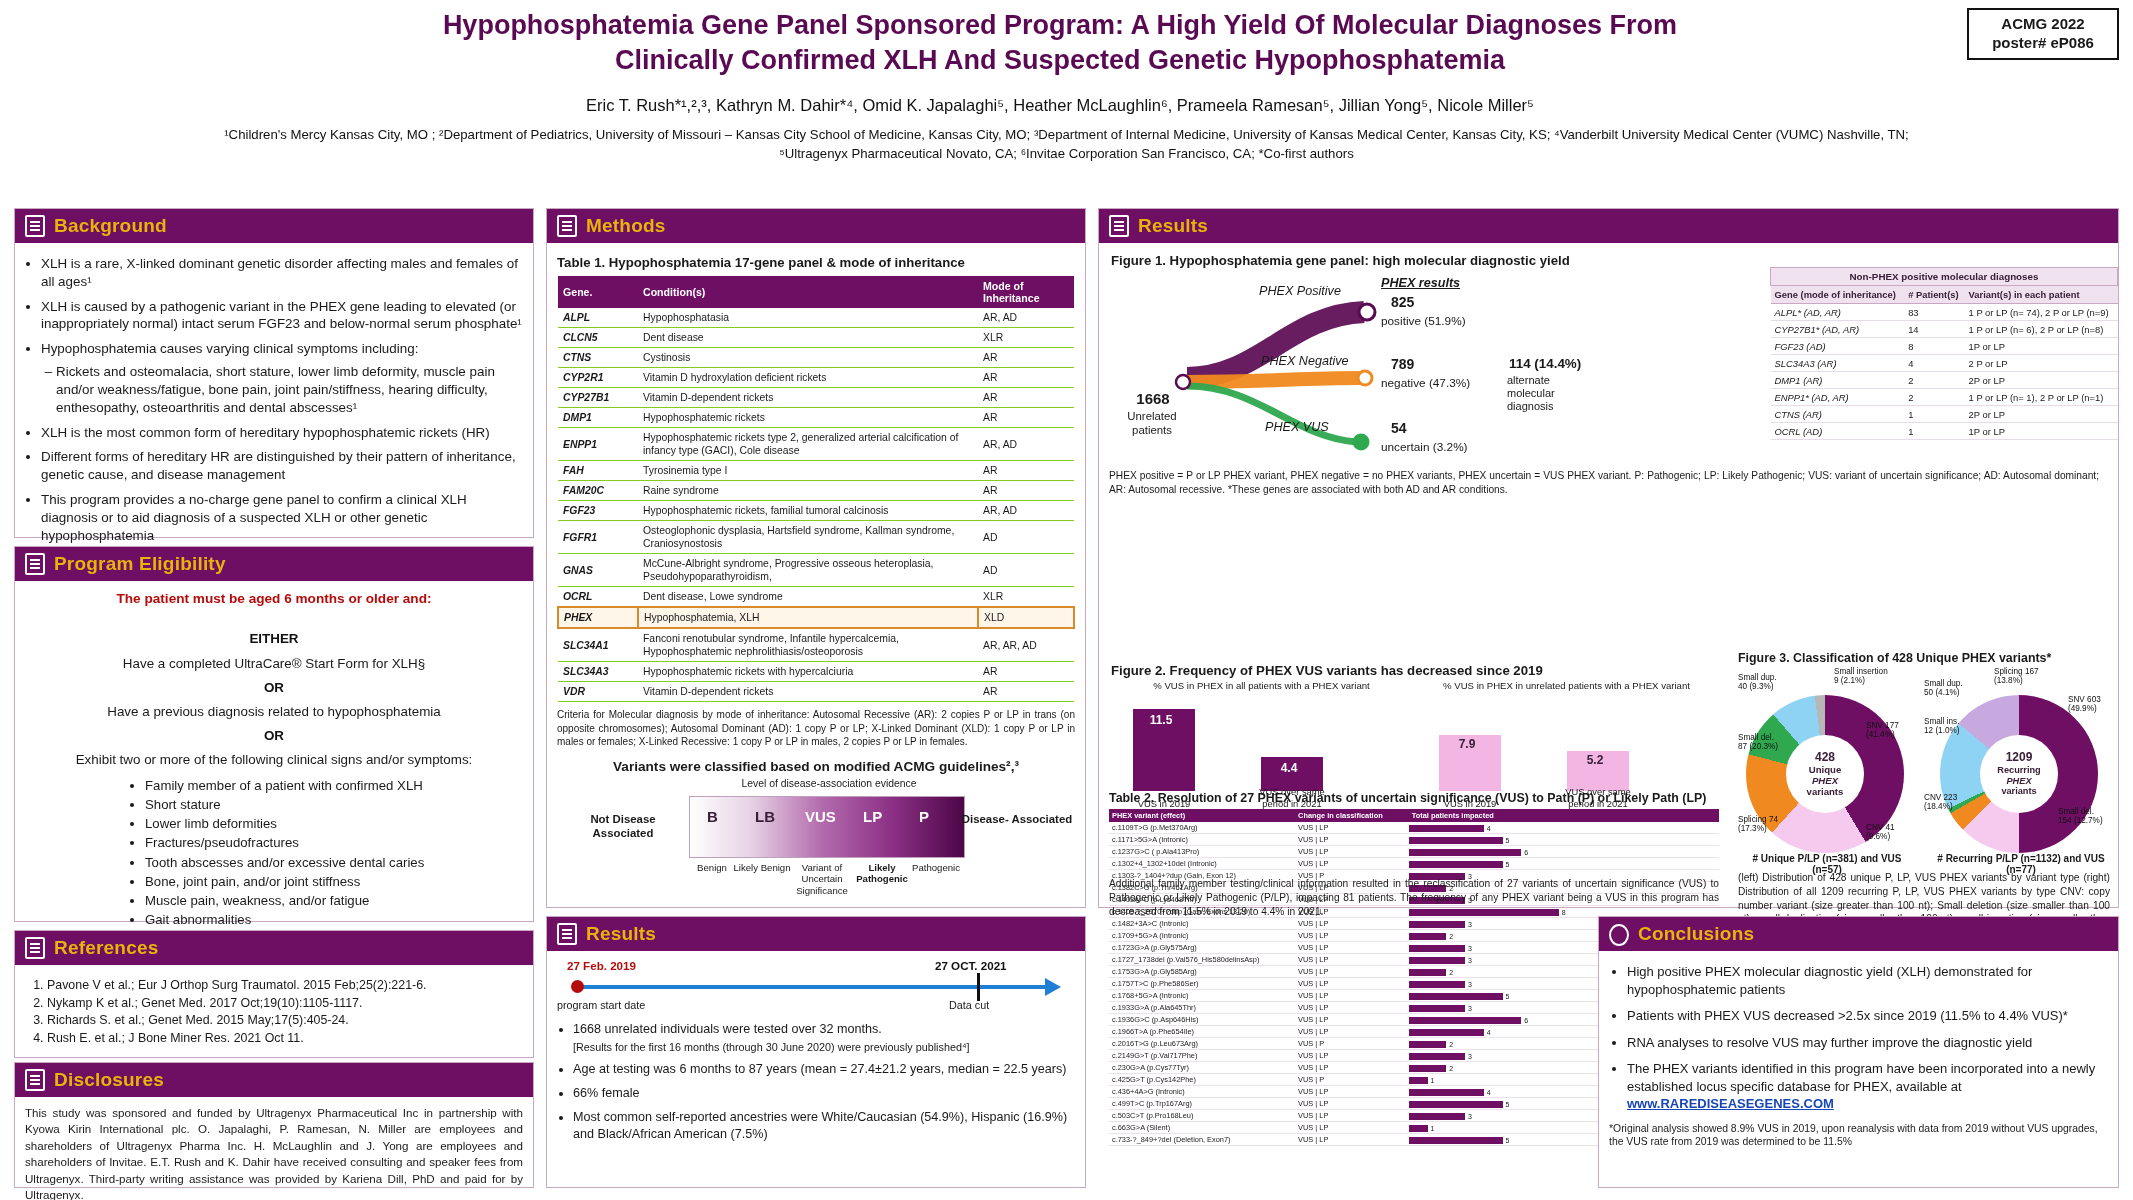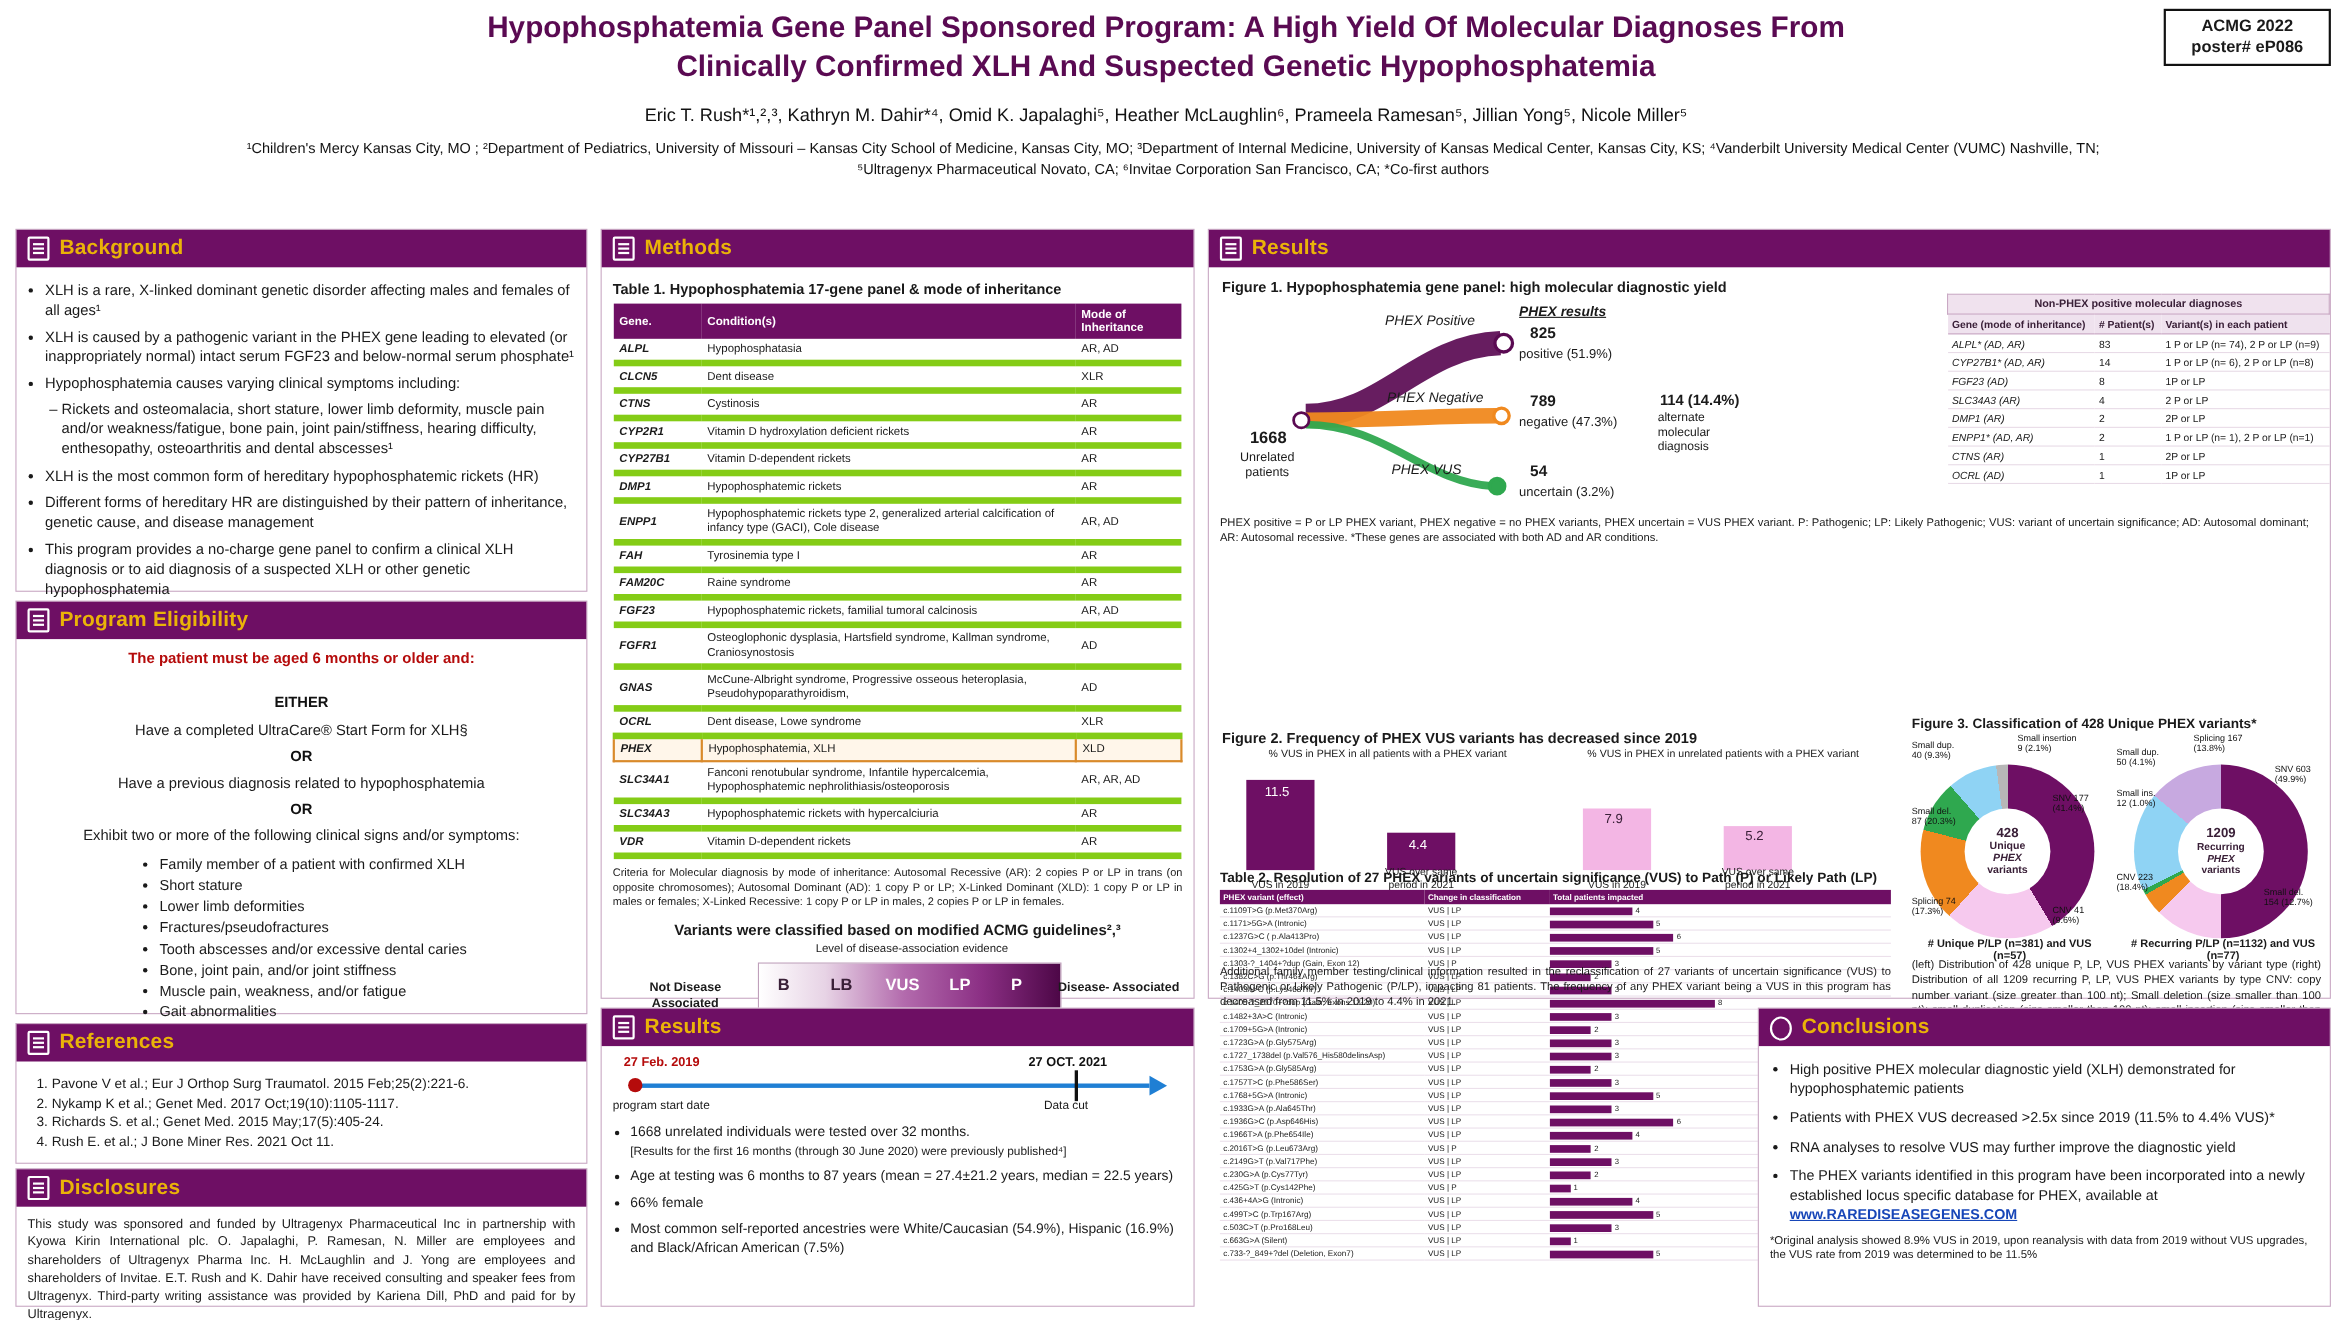--- a/index.html
+++ b/index.html
@@ -79,21 +79,21 @@
   .disc-text { font-size:11.6px; line-height:1.42; text-align:justify; }
 
   
   #methods { left:546px; top:208px; width:540px; height:700px; }
   .tbl-cap { font-size:13.2px; font-weight:bold; margin:4px 0 6px 0; }
   table.gene { width:100%; border-collapse:collapse; font-size:10.4px; }
   table.gene thead th {
     background:#6e0f64; color:#fff; text-align:left; padding:4px 5px; font-size:10.6px;
     font-weight:bold;
   }
-  table.gene td { padding:3px 5px; border-bottom:6px solid #84cc16; vertical-align:middle; line-height:1.25;}
+  table.gene td { padding:3px 5px; border-bottom:1px solid #84cc16; vertical-align:middle; line-height:1.25;}
   table.gene td.g { font-style:italic; font-weight:bold; width:80px; }
   table.gene td.moi { width:96px; }
   tr.phex-row td { border:2px solid #d98a2b; background:#fff6ea; }
   .crit { font-size:10px; line-height:1.35; margin-top:6px; text-align:justify; }
 
   .acmg-title { text-align:center; font-size:13.6px; font-weight:bold; margin:10px 0 4px 0; }
   .scale-wrap { position:relative; height:116px; margin-top:4px; }
   .scale-lvl { position:absolute; left:148px; top:0; width:248px; text-align:center; font-size:10.4px; }
   .grad {
     position:absolute; left:132px; top:18px; width:276px; height:62px;
@@ -139,21 +139,21 @@
   table.np td.gene { font-style:italic; }
 
   .legend-note { font-size:10.2px; line-height:1.35; margin-top:4px; text-align:justify; }
 
   
   .fig2 { position:absolute; left:10px; top:418px; width:610px; }
   .fig2 .subcap { font-size:9.6px; text-align:center; }
   .bars { position:relative; height:118px; }
   .bar { position:absolute; bottom:18px; width:62px; background:#6e0f64; }
   .bar.pink { background:#f3b6e4; }
-  .bar-val { position:absolute; width:56px; text-align:center; font-size:12px; font-weight:normal; color:#fff; bottom:auto; }
+  .bar-val { position:absolute; width:56px; text-align:center; font-size:12px; font-weight:bold; color:#fff; bottom:auto; }
   .bar-val.dark { color:#3a2038; }
   .bar-x { position:absolute; bottom:0; width:86px; text-align:center; font-size:9.4px; line-height:1.2;}
 
   
   .t2cap { position:absolute; left:10px; top:548px; font-size:12.4px; font-weight:bold; }
   .t2 { position:absolute; left:10px; top:566px; width:610px; }
   table.vus { width:100%; border-collapse:collapse; font-size:7.4px; }
   table.vus th { background:#6e0f64; color:#fff; padding:2px 3px; text-align:left; font-size:7.4px; }
   table.vus td { padding:1px 3px; border-bottom:1px solid #ece0eb; white-space:nowrap; }
   table.vus td.barcell { width:300px; position:relative; padding:0; }

